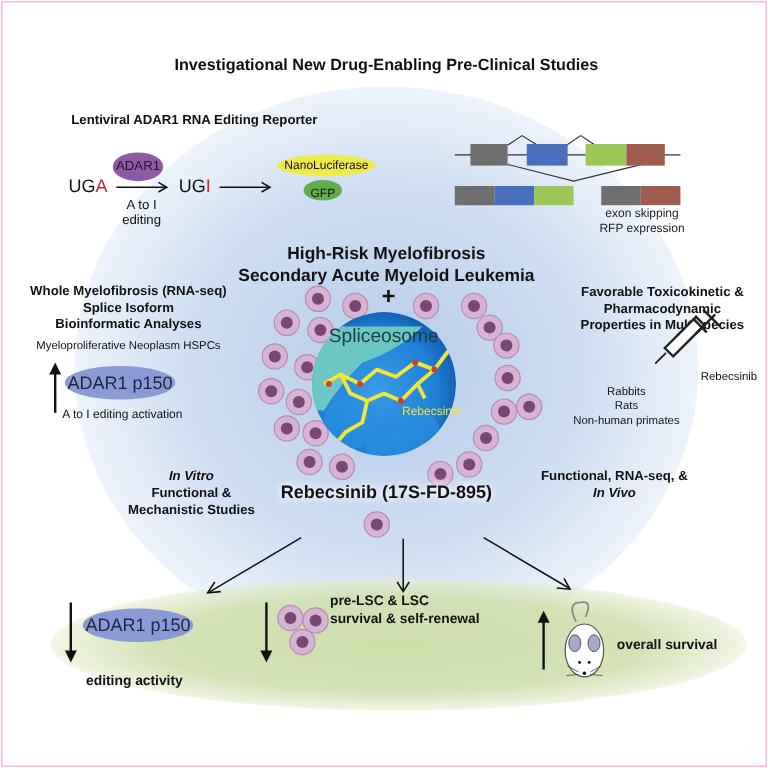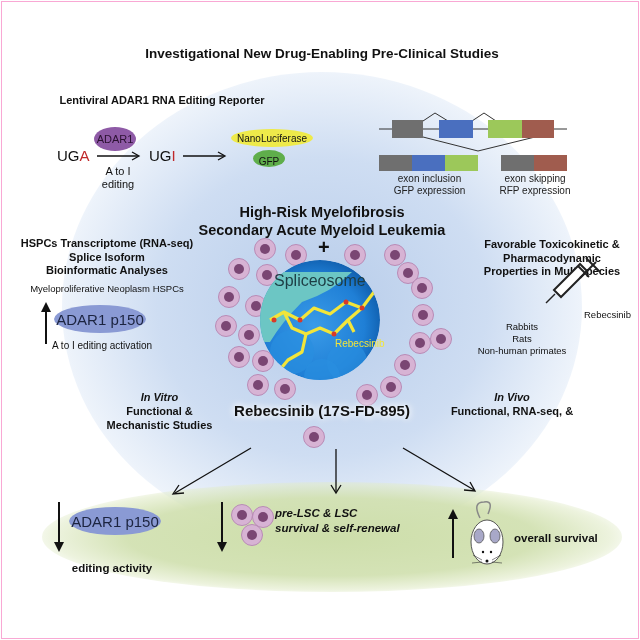--- a/index.html
+++ b/index.html
@@ -65,24 +65,20 @@
   <div class="exon" style="left:437px; top:118px; width:34px; background:#4a6fbf;"></div>
   <div class="exon" style="left:486px; top:118px; width:34px; background:#9cc85a;"></div>
   <div class="exon" style="left:520px; top:118px; width:32px; background:#a05c4e;"></div>
 
   <div class="exon" style="left:377px; top:153px; width:33px; height:16px; background:#6f6f6f;"></div>
   <div class="exon" style="left:410px; top:153px; width:33px; height:16px; background:#4a6fbf;"></div>
   <div class="exon" style="left:443px; top:153px; width:33px; height:16px; background:#9cc85a;"></div>
   <div class="exon" style="left:499px; top:153px; width:33px; height:16px; background:#6f6f6f;"></div>
   <div class="exon" style="left:532px; top:153px; width:33px; height:16px; background:#a05c4e;"></div>
 
-  <div class="abs center" style="left:370px; width:115px; top:171px; font-size:10px; line-height:12px; color:#222;">
-    <div>exon inclusion</div>
-    <div>GFP expression</div>
-  </div>
   <div class="abs center" style="left:488px; width:90px; top:171px; font-size:10px; line-height:12px; color:#222;">
     <div>exon skipping</div>
     <div>RFP expression</div>
   </div>
 
   <div class="abs bold center" style="left:170px; width:300px; top:201px; font-size:14.5px; line-height:18px;">
     <div>High-Risk Myelofibrosis</div>
     <div>Secondary Acute Myeloid Leukemia</div>
   </div>
 
@@ -145,21 +141,21 @@
         <circle cx="272" cy="318" r="2.5"></circle>
       </g>
     </g>
   </svg>
   <div class="abs" style="left:272px; top:270px; font-size:16px; color:#1d3d44;">Spliceosome</div>
   <div class="abs" style="left:333px; top:336px; font-size:10px; color:#f2e53a;">Rebecsinib</div>
 
   <div class="abs bold center" style="left:220px; width:200px; top:400px; font-size:15px; text-shadow:0 0 6px #fff, 0 0 10px #fff;">Rebecsinib (17S-FD-895)</div>
 
   <div class="abs bold center" style="left:5px; width:200px; top:235px; font-size:11px; line-height:13.5px;">
-    <div>HSPCs Transcriptome (RNA-seq)</div>
+    <div>Whole Myelofibrosis (RNA-seq)</div>
     <div>Splice Isoform</div>
     <div>Bioinformatic Analyses</div>
   </div>
   <div class="abs center" style="left:5px; width:200px; top:281px; font-size:9.5px;">Myeloproliferative Neoplasm HSPCs</div>
   <svg style="left:0;top:0;" width="640" height="640">
     <line x1="44" y1="342" x2="44" y2="306" stroke="#111" stroke-width="2"></line>
     <polygon points="39,310 44,300 49,310" fill="#111"></polygon>
   </svg>
   <div class="ellipse" style="left:52px; top:303px; width:92px; height:28px; background:#8a9ad4; font-size:15px; color:#1c2440;">
       <span>ADAR1 p150</span>
@@ -186,22 +182,22 @@
     <div>Rats</div>
     <div>Non-human primates</div>
   </div>
 
   <div class="abs bold center" style="left:90px; width:135px; top:388px; font-size:11px; line-height:14px;">
     <div style="font-style:italic;">In Vitro</div>
     <div>Functional &amp;</div>
     <div>Mechanistic Studies</div>
   </div>
   <div class="abs bold center" style="left:425px; width:170px; top:388px; font-size:11px; line-height:14px;">
+    <div>Functional, RNA-seq, &amp;</div>
     <div style="font-style:italic;">In Vivo</div>
-    <div>Functional, RNA-seq, &amp;</div>
   </div>
 
   <svg style="left:0;top:0;" width="640" height="640">
     <g stroke="#111" stroke-width="1.3" fill="none">
       <line x1="249" y1="446" x2="173" y2="491"></line>
       <polyline points="177,483 171,492 182,491"></polyline>
       <line x1="334" y1="447" x2="334" y2="490"></line>
       <polyline points="329,483 334,491 339,483"></polyline>
       <line x1="401" y1="446" x2="472" y2="488"></line>
       <polyline points="462,488 473,489 468,480"></polyline>
@@ -223,21 +219,21 @@
   <div class="ellipse" style="left:67px; top:505px; width:92px; height:28px; background:#8a9ad4; font-size:15px; color:#1c2440;">
       <span>ADAR1 p150</span>
     </div>
   <div class="abs bold center" style="left:20px; width:180px; top:559px; font-size:11.5px; line-height:15px;">
     <div>editing activity</div>
   </div>
 
   <div class="cell" style="left:229px;top:502px;"></div>
   <div class="cell" style="left:250px;top:504px;"></div>
   <div class="cell" style="left:239px;top:522px;"></div>
-  <div class="abs bold" style="left:273px; top:504px; font-size:11.5px; line-height:15px;font-style:italic;">
+  <div class="abs bold" style="left:273px; top:492px; font-size:11.5px; line-height:15px;">
     <div>pre-LSC &amp; LSC</div>
     <div>survival &amp; self-renewal</div>
   </div>
 
   <svg style="left:0;top:0;" width="640" height="640">
     <path d="M478,516 Q470,500 482,500 Q492,498 486,512" stroke="#888" stroke-width="1.5" fill="none"></path>
     <ellipse cx="485" cy="540" rx="16" ry="22" fill="#fff" stroke="#555" stroke-width="1"></ellipse>
     <ellipse cx="477" cy="534" rx="5" ry="7" fill="#a8a8c8" stroke="#555" stroke-width="0.8"></ellipse>
     <ellipse cx="493" cy="534" rx="5" ry="7" fill="#a8a8c8" stroke="#555" stroke-width="0.8"></ellipse>
     <circle cx="481" cy="550" r="1.2" fill="#111"></circle>

